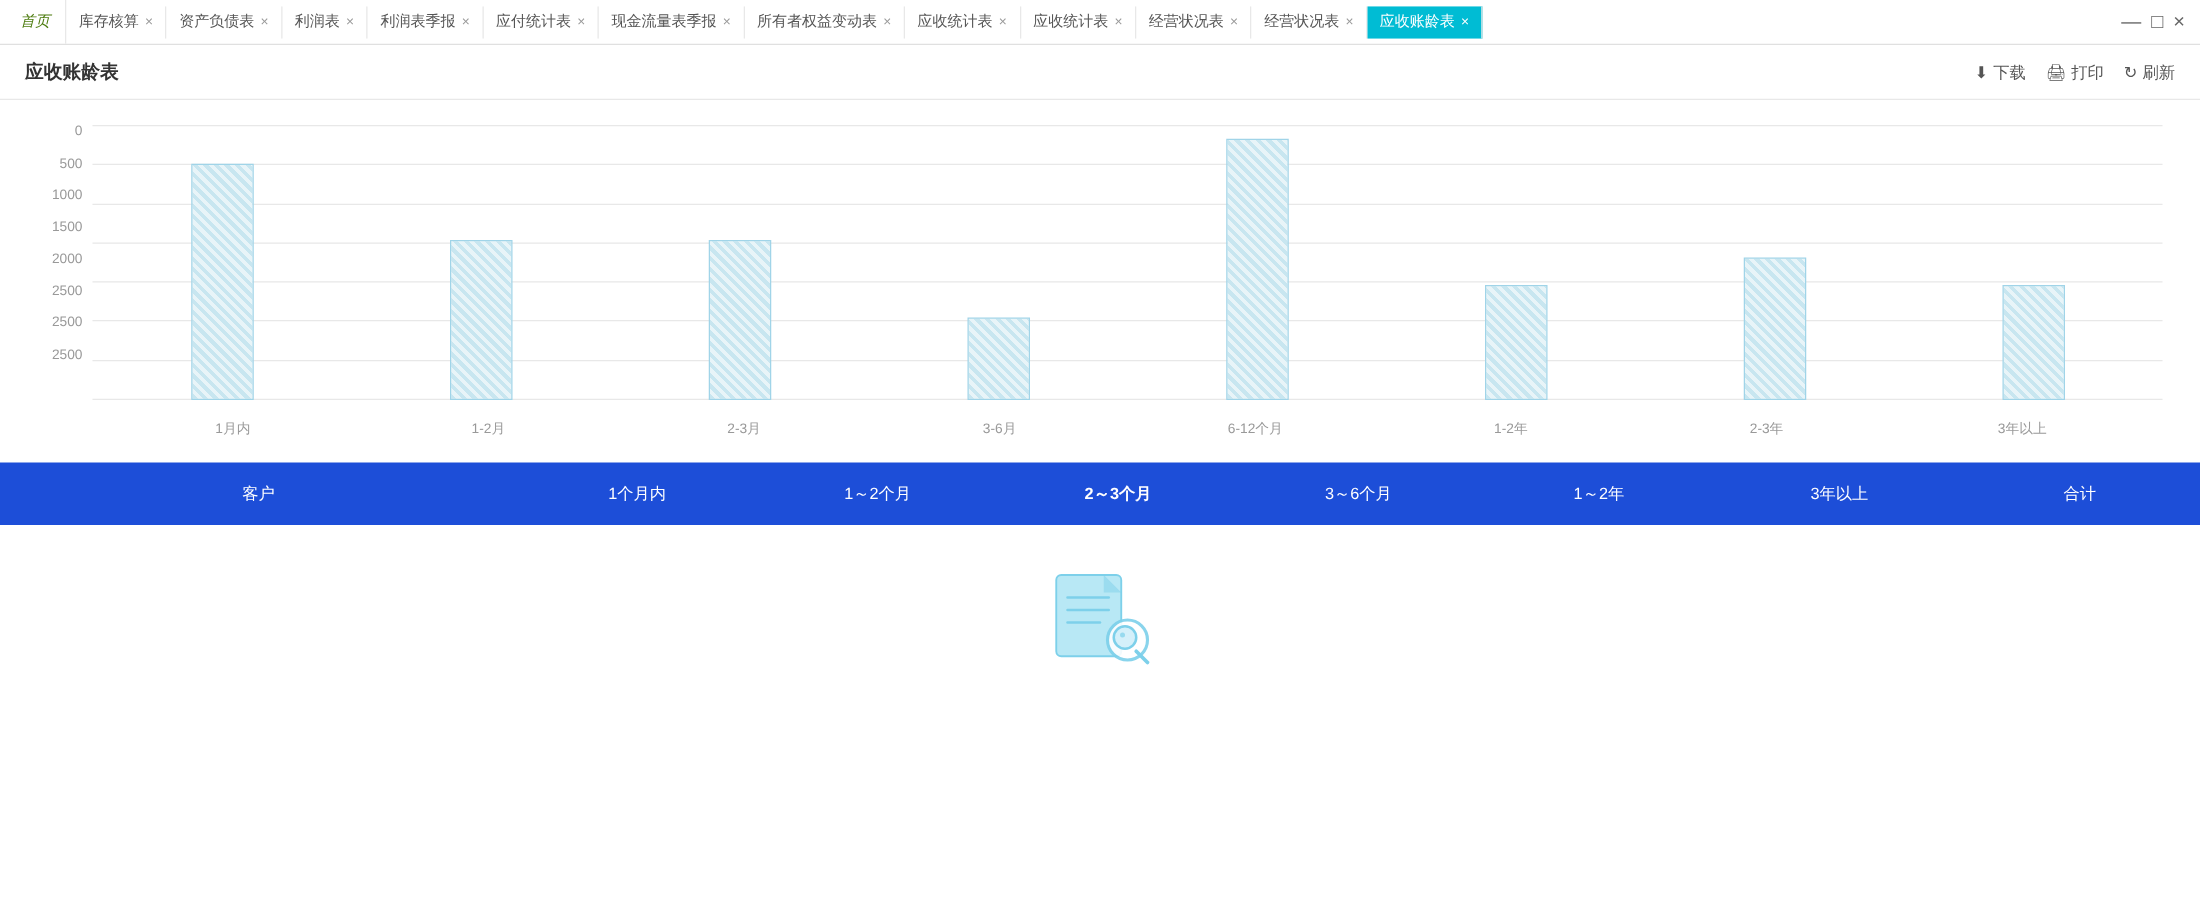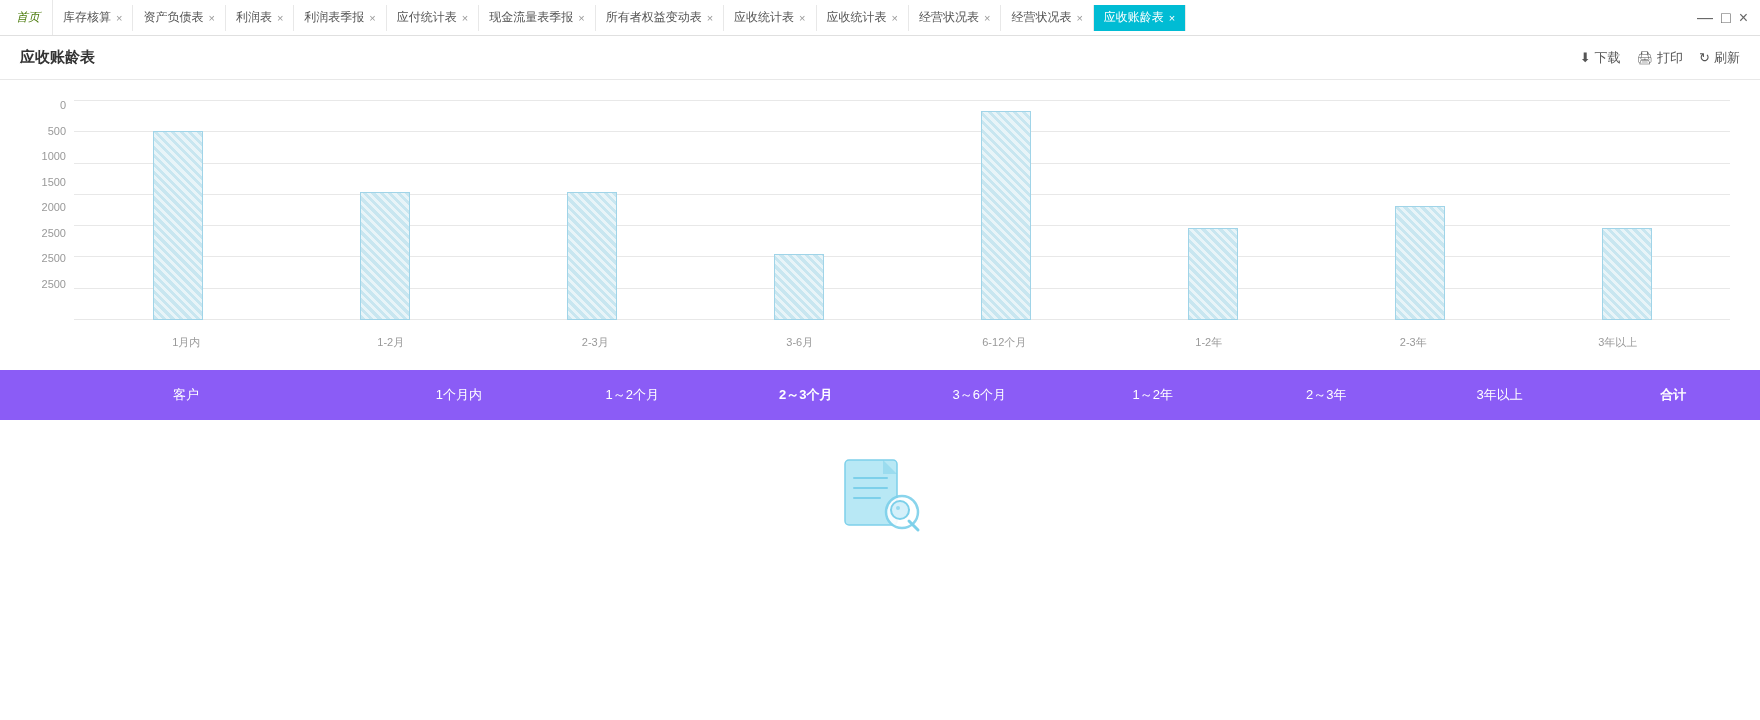--- a/index.html
+++ b/index.html
@@ -172,21 +172,21 @@
     }
     .x-label {
       font-size: 11px;
       color: #999;
       text-align: center;
       width: 60px;
     }
 
     
     .table-header {
-      background: #8b5cf6;
+      background: #1d4ed8;
       display: flex;
       align-items: center;
       min-height: 50px;
       flex-shrink: 0;
     }
     .th-cell {
       color: #fff;
       font-size: 13px;
       text-align: center;
       font-weight: normal;
@@ -194,21 +194,21 @@
     }
     .th-cell-customer { flex: 2.2; }
     .th-cell-month1 { flex: 1; }
     .th-cell-month2 { flex: 1; }
     .th-cell-month3 { flex: 1; font-weight: bold; }
     .th-cell-month4 { flex: 1; }
     .th-cell-month5 { flex: 1; }
     .th-cell-year1 { flex: 1; }
     .th-cell-year2 { flex: 1; }
     .th-cell-year3 { flex: 1; }
-    .th-cell-total { flex: 1; font-weight: bold; }
+    .th-cell-total { flex: 1; }
 
     
     .empty-state {
       display: flex;
       flex-direction: column;
       align-items: center;
       justify-content: flex-start;
       padding-top: 30px;
       flex: 1;
     }
@@ -355,21 +355,20 @@
     </div>
   </div>
 
   <div class="table-header">
     <div class="th-cell th-cell-customer">客户</div>
     <div class="th-cell th-cell-month1">1个月内</div>
     <div class="th-cell th-cell-month2">1～2个月</div>
     <div class="th-cell th-cell-month3">2～3个月</div>
     <div class="th-cell th-cell-month4">3～6个月</div>
     <div class="th-cell th-cell-year1">1～2年</div>
-    <div class="th-cell th-cell-year2">2～3年</div>
     <div class="th-cell th-cell-year3">3年以上</div>
     <div class="th-cell th-cell-total">合计</div>
   </div>
 
   <div class="empty-state">
     <div class="empty-illustration">
       <svg width="100" height="90" viewBox="0 0 100 90" fill="none" xmlns="http://www.w3.org/2000/svg">
 
         <rect x="15" y="10" width="52" height="65" rx="4" fill="#b8e8f5" stroke="#7dd0ea" stroke-width="1.5"></rect>
 

